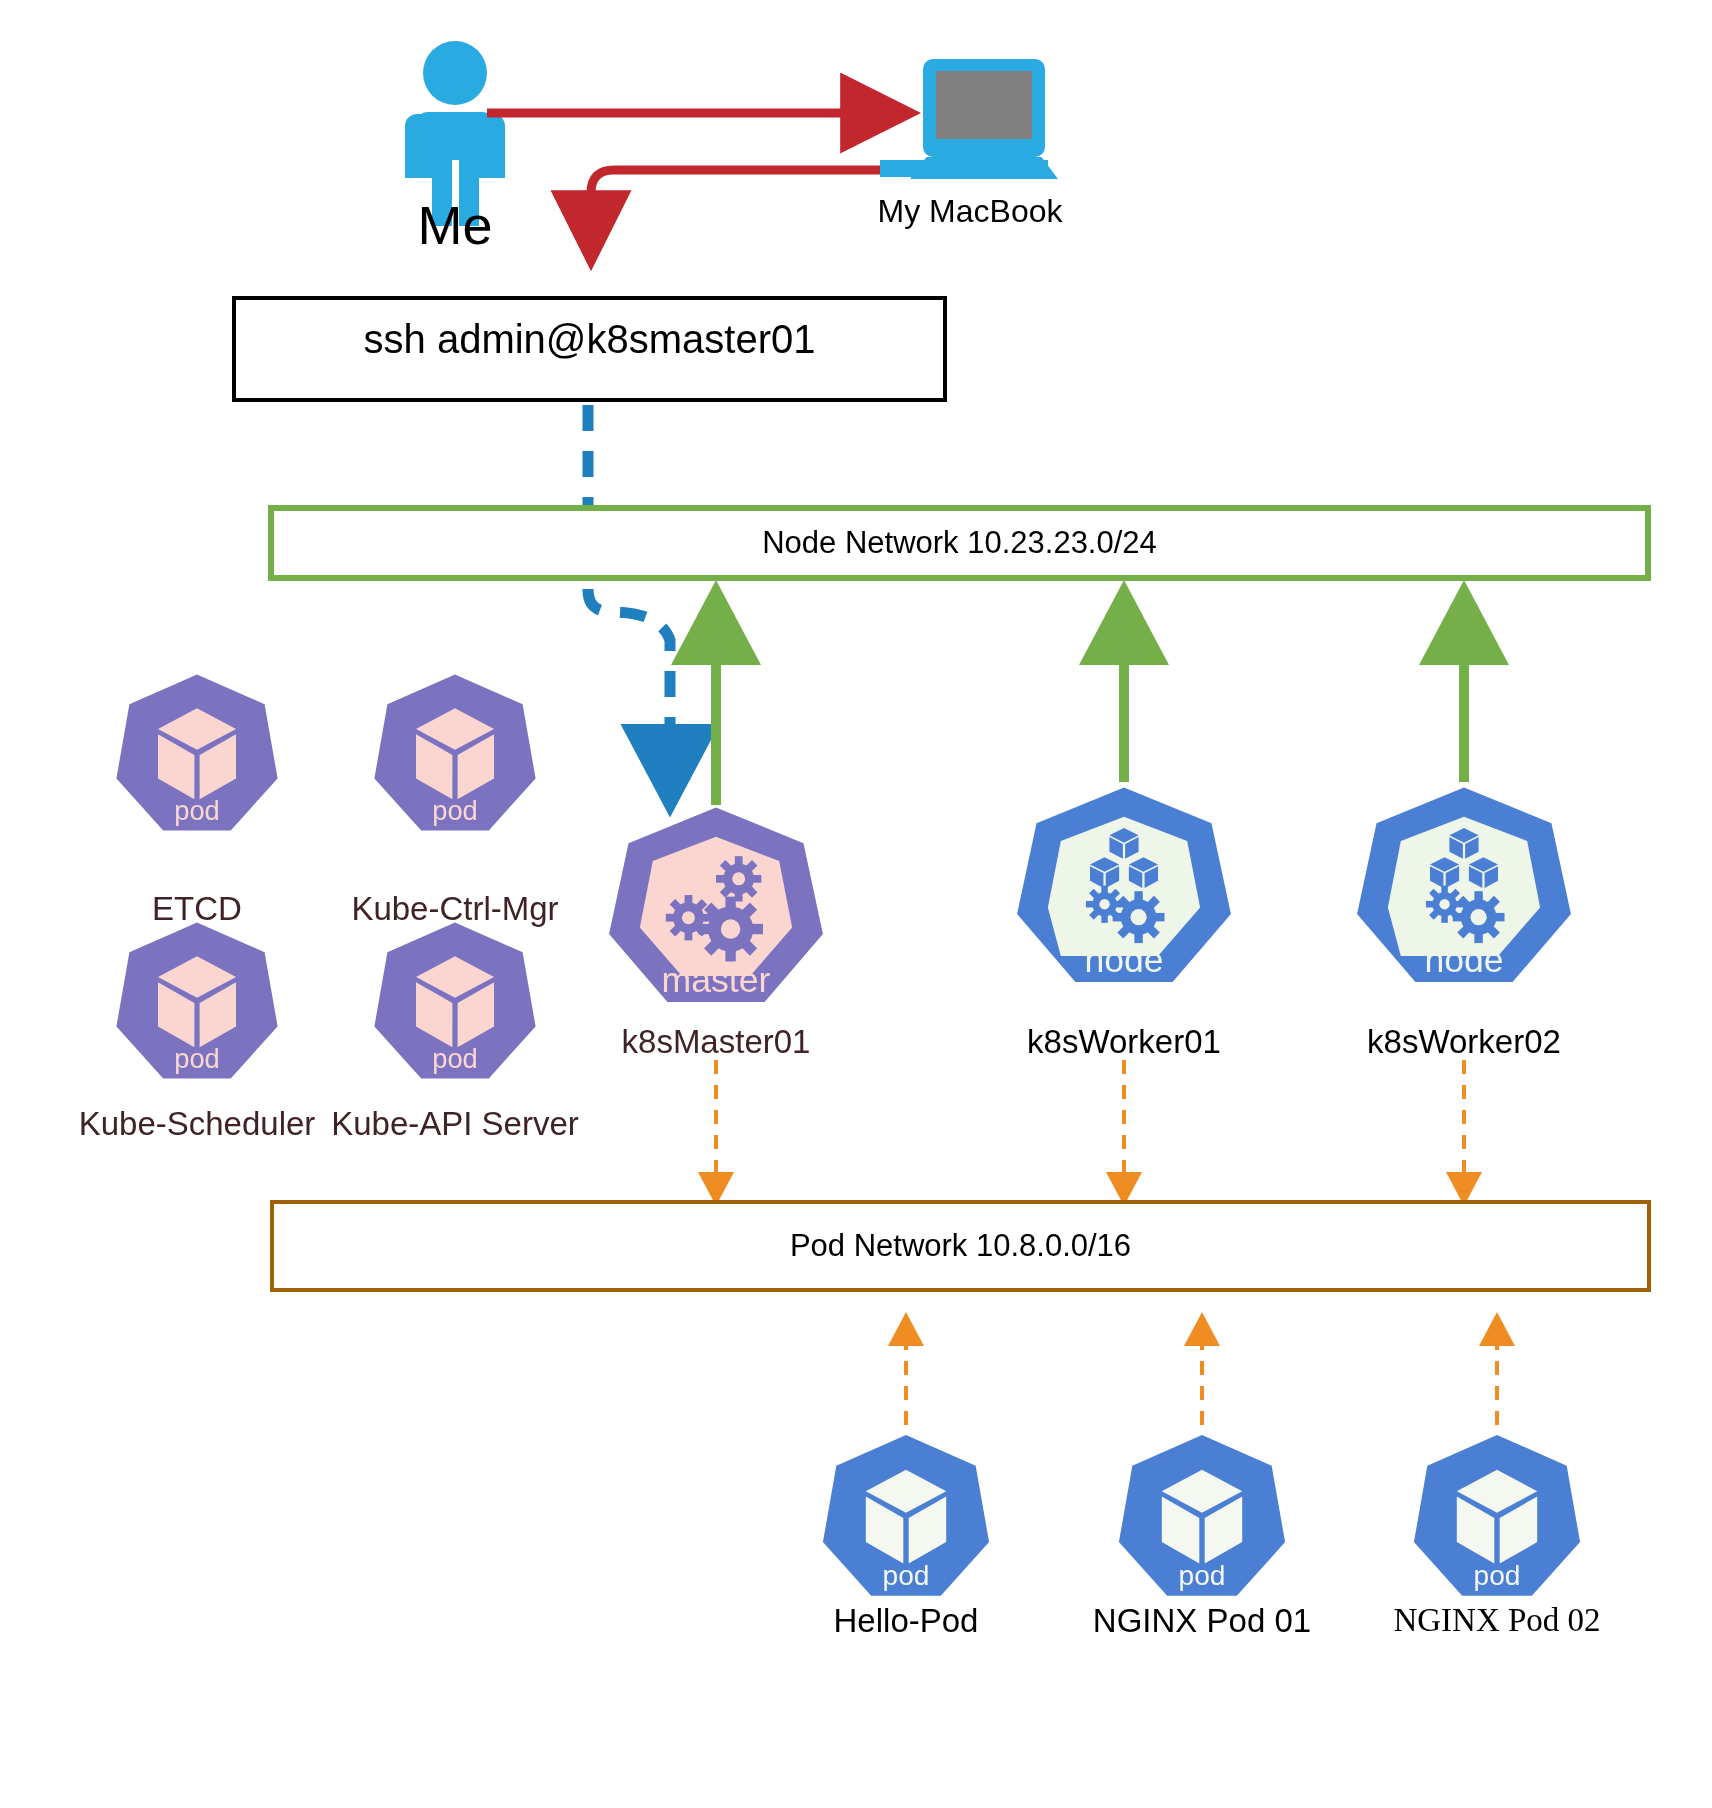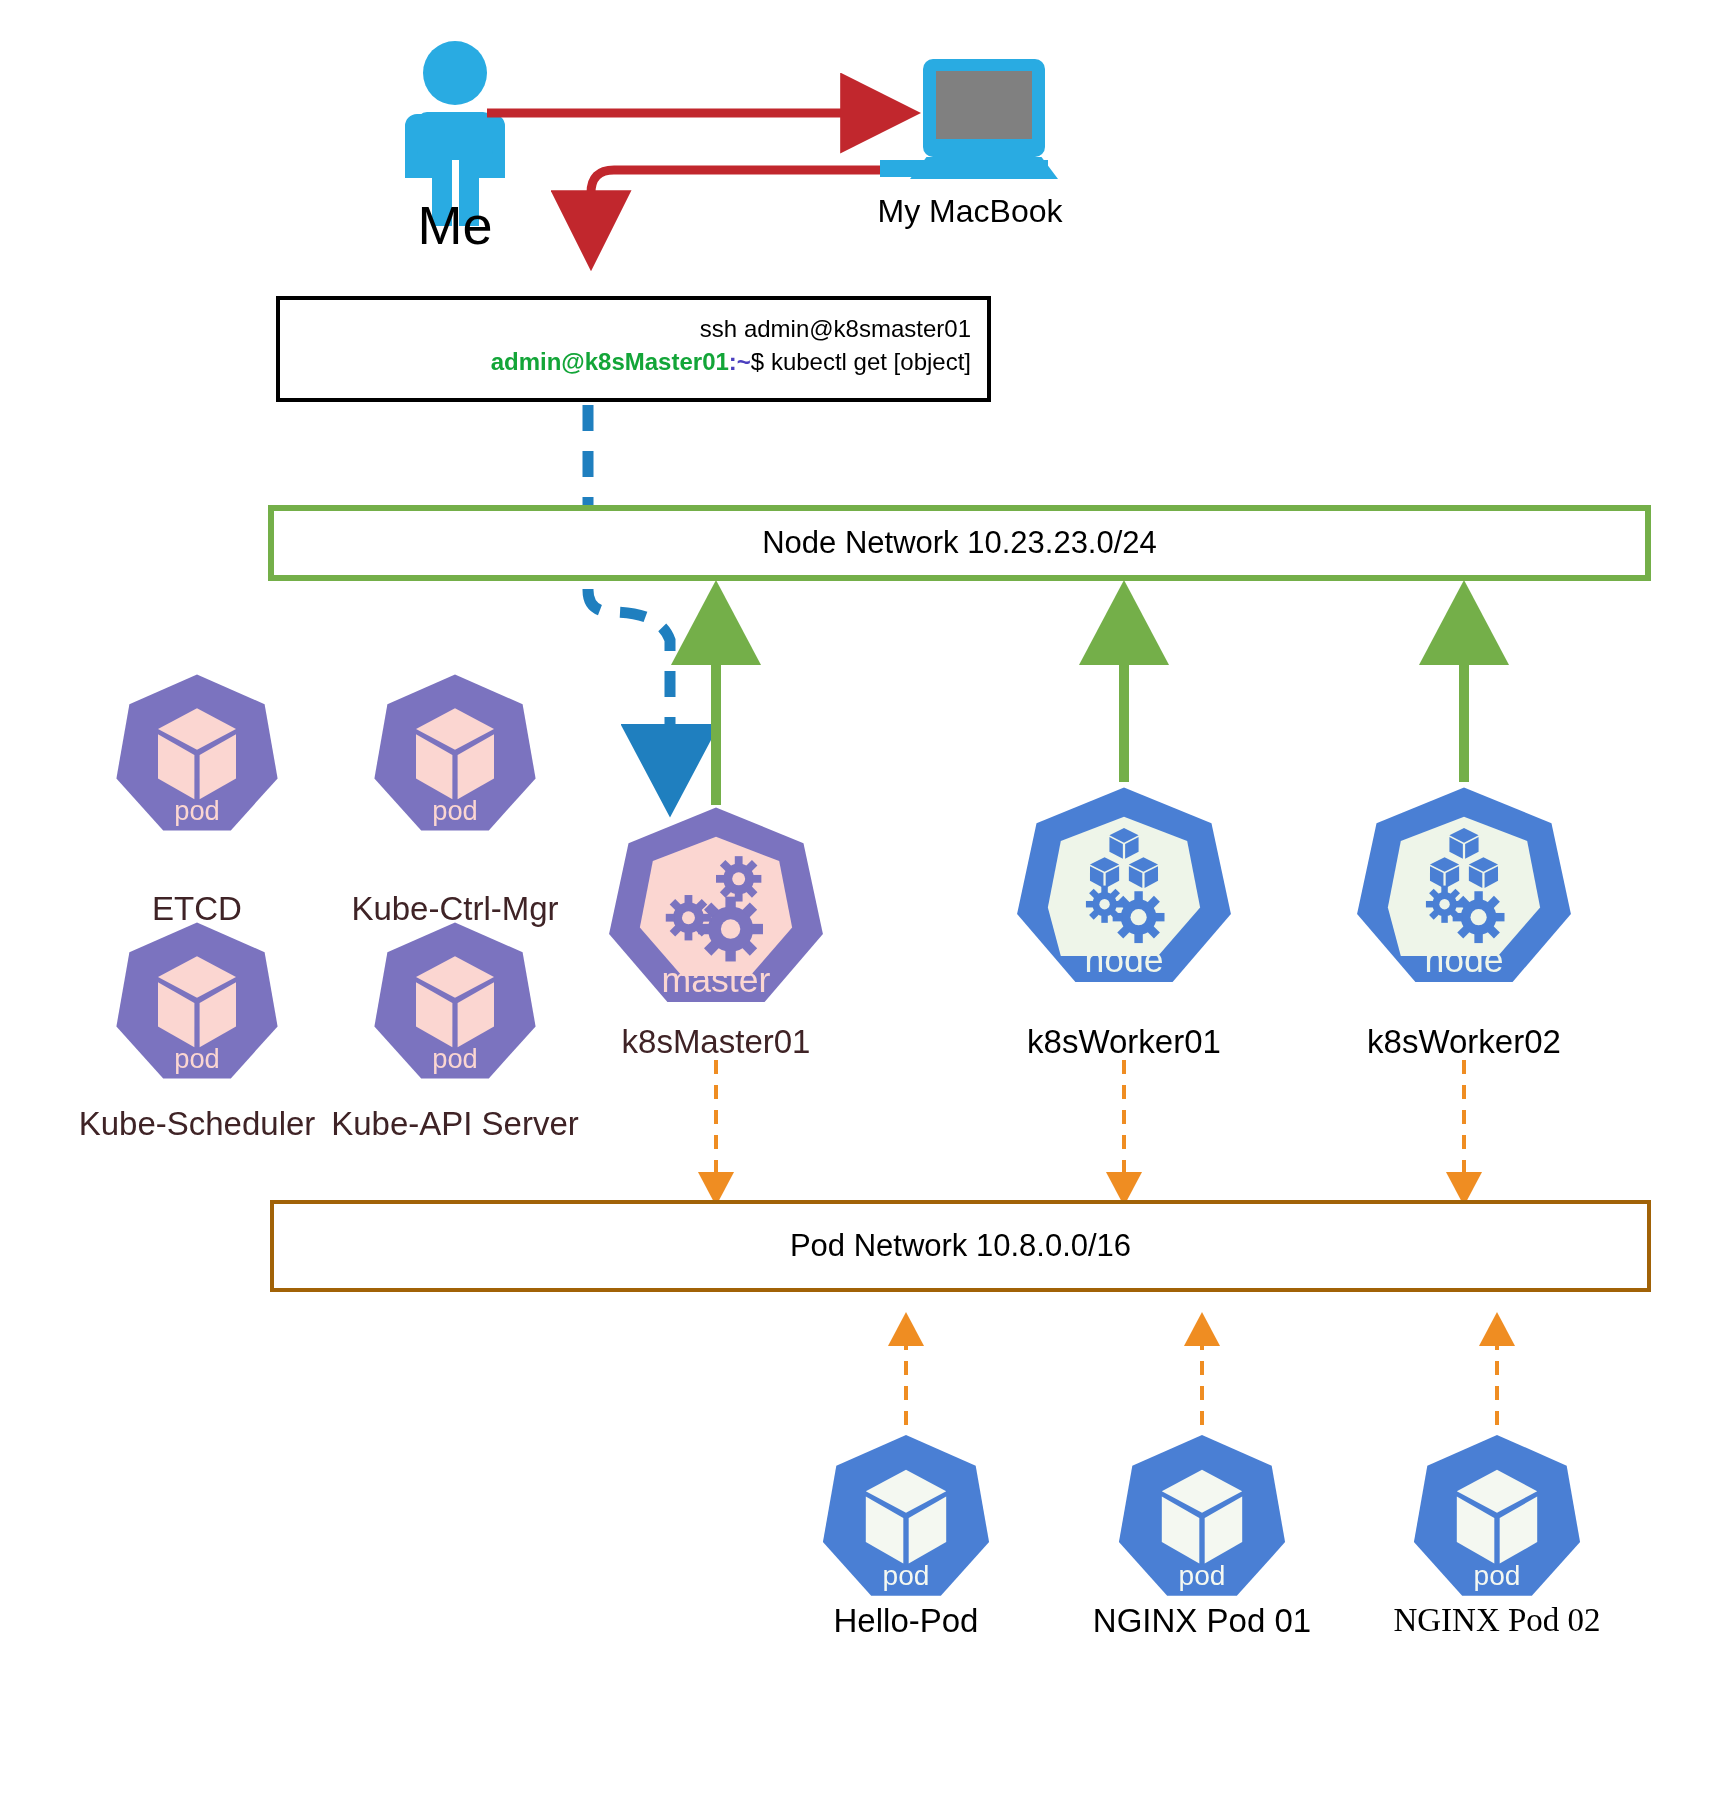--- a/index.html
+++ b/index.html
@@ -23,25 +23,24 @@
   }
   .lbl-brown { color: #3f2326; }
 
   
   .box { position: absolute; box-sizing: border-box; }
 
   .terminal-box {
     border: 4px solid #000000;
     background: #ffffff;
     padding: 12px 16px 10px 16px;
-    font-size: 24px;
+    font-size: 40px;
     line-height: 1.38;
     color: #000000;
-    text-align: right;
-    margin-left: 44px;
+    text-align: center;
   }
   .term-user { color: #13a538; font-weight: bold; }
   .term-path { color: #4b3fbf; font-weight: bold; }
   .term-rest { color: #000000; }
 
   .netbar {
     background: #ffffff;
     display: flex;
     align-items: center;
     justify-content: center;
@@ -350,23 +349,20 @@
 
   <div class="box zone zone-master" style="left:50px; top:694px; width:828px; height:470px; z-index:-1;"></div>
 
   <div class="box zone zone-workers" style="left:945px; top:772px; width:700px; height:350px; z-index:-1;"></div>
 
 
   <div class="box zone zone-pods" style="left:716px; top:1364px; width:929px; height:392px; z-index:-1;"></div>
 
   <div class="box terminal-box" style="left:232px; top:296px; width:715px; height:106px;">
     <div>ssh admin@k8smaster01</div>
-    <div>
-      <span class="term-user">admin@k8sMaster01</span><span class="term-path">:~</span><span class="term-rest">$ kubectl get [object]</span>
-    </div>
   </div>
 
   <div class="box netbar netbar-node" style="left:268px; top:505px; width:1383px; height:76px;">
     <span>Node Network 10.23.23.0/24</span>
   </div>
 
   <div class="box netbar netbar-pod" style="left:270px; top:1200px; width:1381px; height:92px;">
     <span>Pod Network 10.8.0.0/16</span>
   </div>
 

